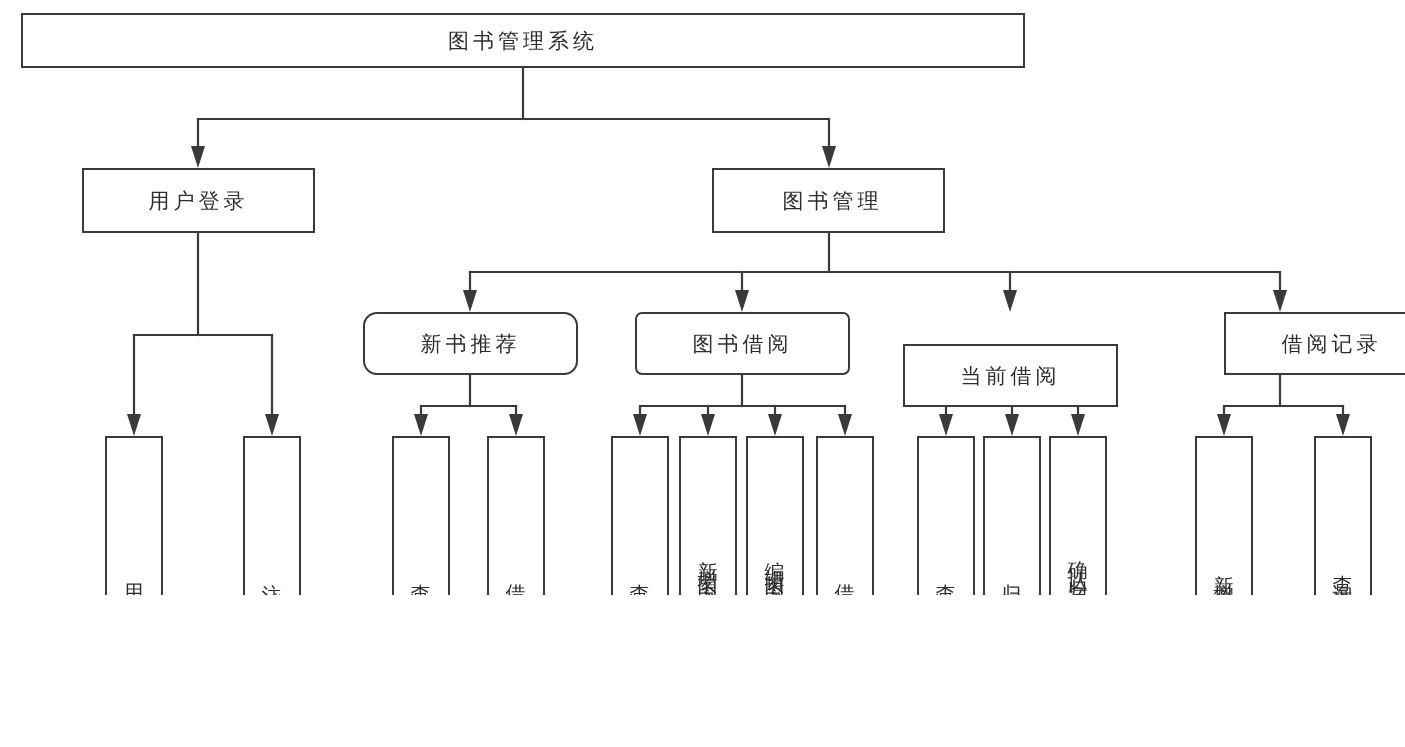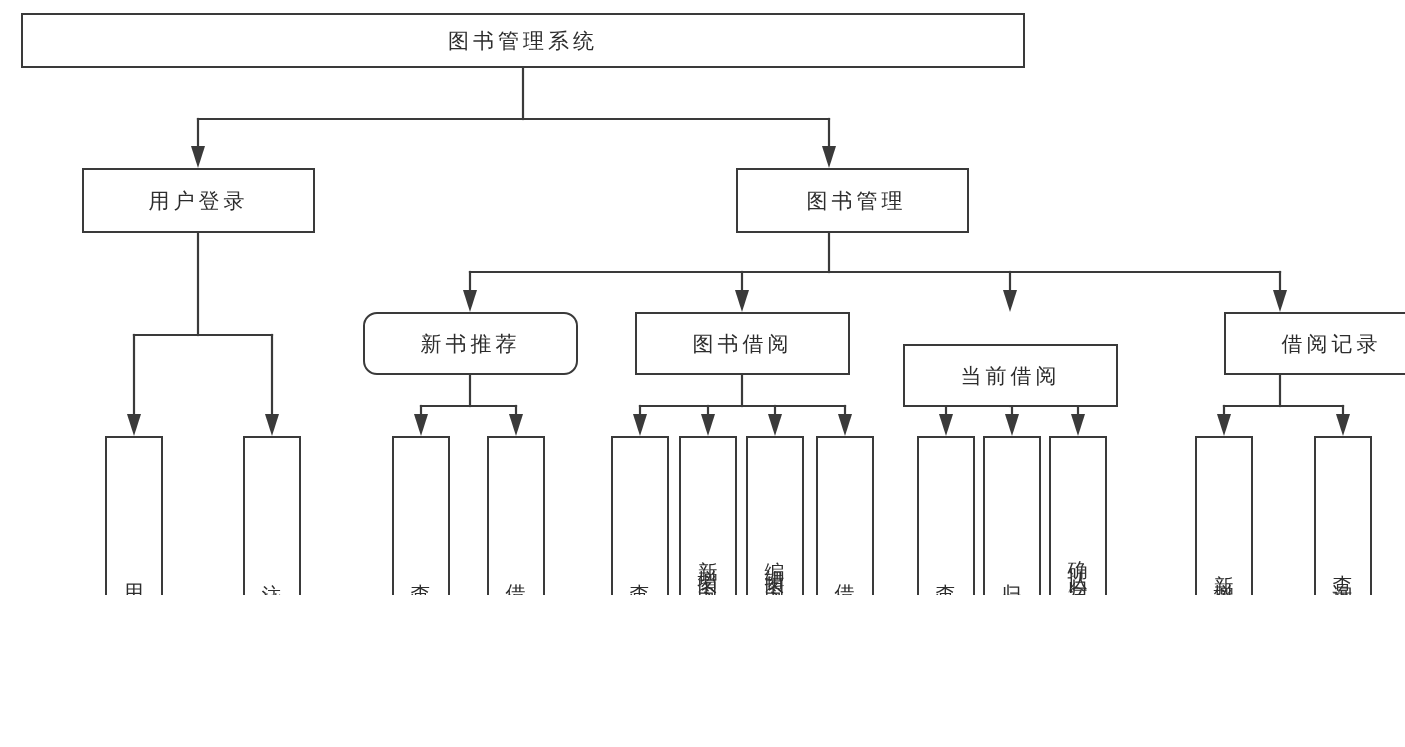--- a/index.html
+++ b/index.html
@@ -144,24 +144,24 @@
       <line class="cline" x1="1224" y1="406" x2="1224" y2="415"></line>
       <polygon class="chead" points="1217,414 1231,414 1224,436"></polygon>
       <line class="cline" x1="1343" y1="406" x2="1343" y2="415"></line>
       <polygon class="chead" points="1336,414 1350,414 1343,436"></polygon>
     </g>
   </svg>
 
   <div class="box rootbox">图书管理系统</div>
 
   <div class="box hbox l2box" style="left:82px;">用户登录</div>
-  <div class="box hbox l2box" style="left:736px;padding-left:8px;">图书管理</div>
+  <div class="box hbox l2box" style="left:712px;padding-left:8px;">图书管理</div>
 
   <div class="box l3box" style="left:363px;border-radius:14px;">新书推荐</div>
-  <div class="box l3box" style="left:635px;">图书借阅</div>
+  <div class="box l3box" style="left:635px;border-radius:7px;">图书借阅</div>
   <div class="box l3box" style="left:903px;margin-top:32px;">当前借阅</div>
   <div class="box l3box" style="left:1224px;">借阅记录</div>
 
   <div class="box vbox" style="left:105px;">用户登录</div>
   <div class="box vbox" style="left:243px;">注销登录</div>
 
   <div class="box vbox" style="left:392px;">查询图书</div>
   <div class="box vbox" style="left:487px;">借阅图书</div>
 
   <div class="box vbox" style="left:611px;">查询图书</div>

